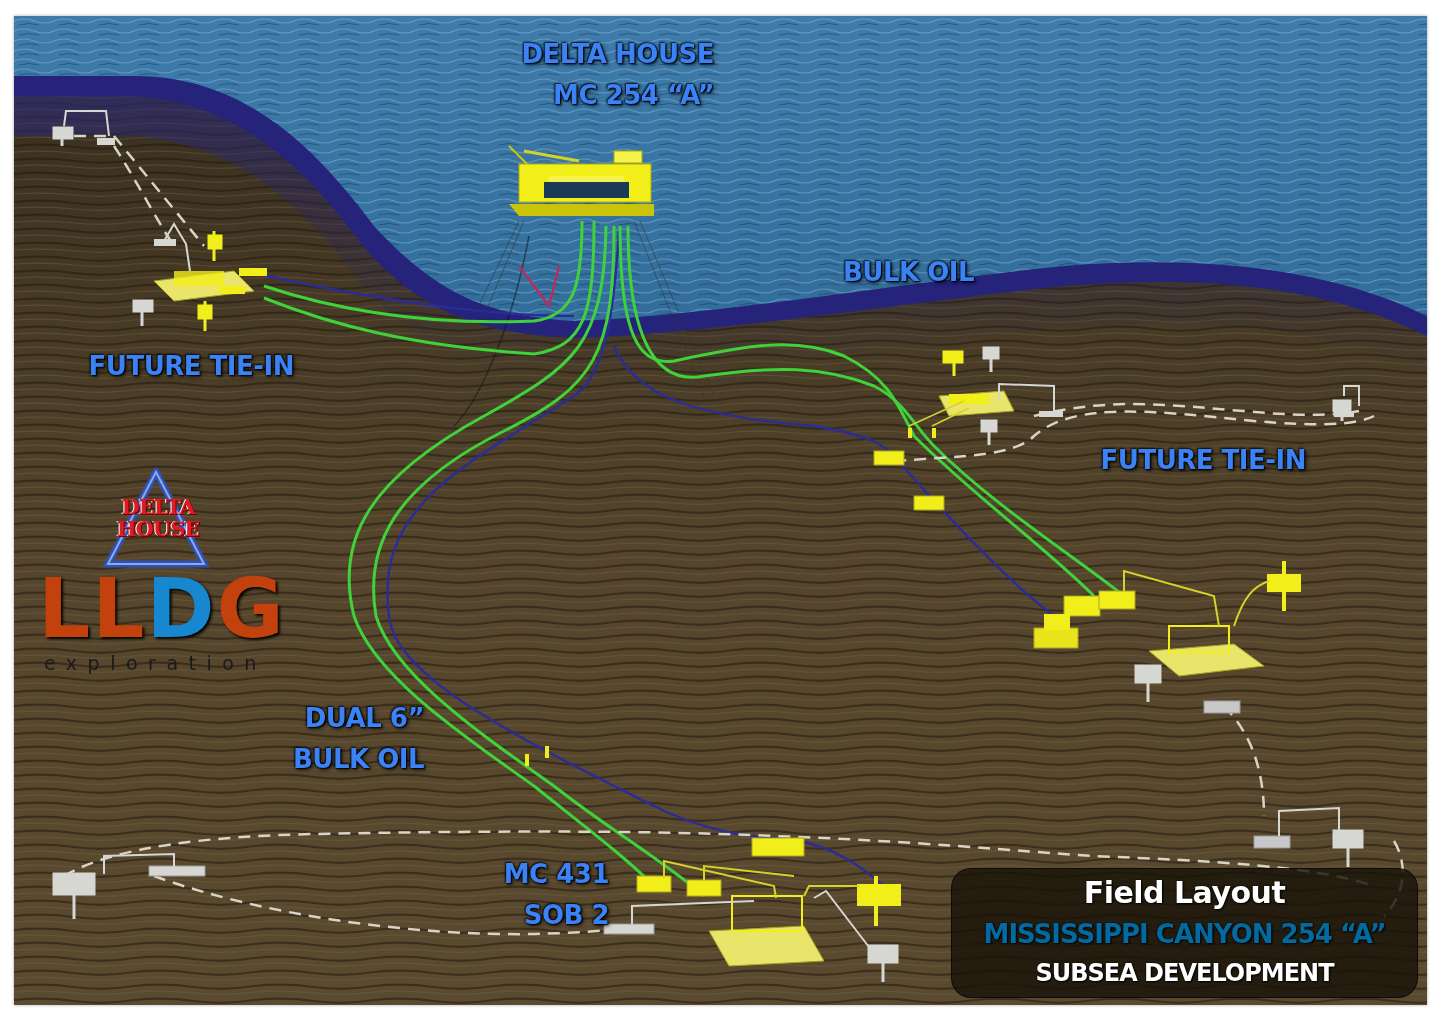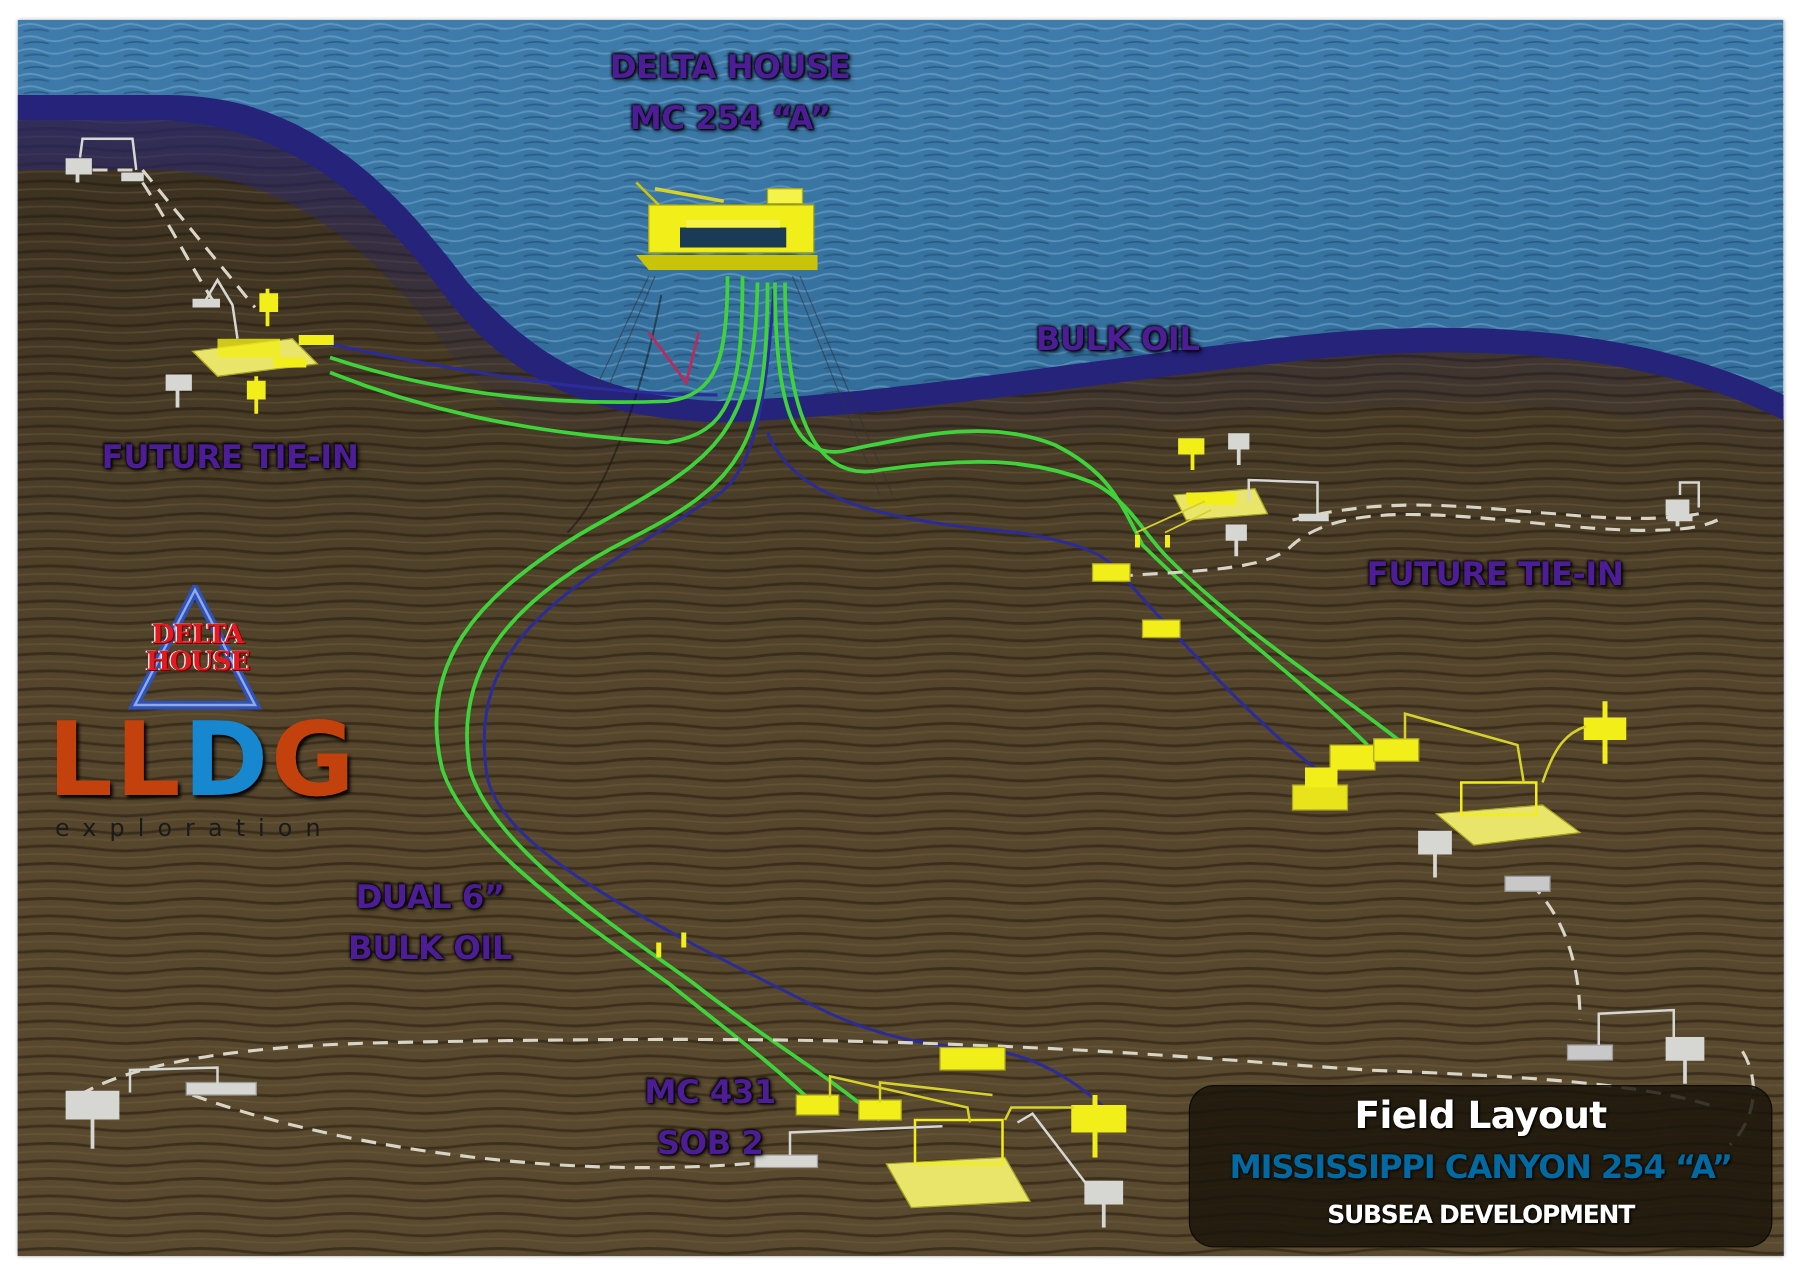--- a/index.html
+++ b/index.html
@@ -1,29 +1,29 @@
 <!DOCTYPE html>
 <html><head>
 <meta charset="utf-8">
 <style>
   html, body { margin:0; padding:0; background:#ffffff; }
   body { width:1440px; height:1024px; position:relative; overflow:hidden; font-family:"DejaVu Sans", sans-serif; }
   #frame { position:absolute; left:14px; top:16px; width:1413px; height:989px; overflow:hidden; box-shadow:0 0 3px rgba(0,0,0,0.35); }
   #scene { position:absolute; left:0; top:0; }
-  .lbl { position:absolute; color:#4c1d95; font-family:"DejaVu Sans", sans-serif; font-weight:bold; text-align:center;
+  .lbl { position:absolute; color:#3b82f6; font-family:"DejaVu Sans", sans-serif; font-weight:bold; text-align:right;
          text-shadow: 0 0 2px #000, 1px 1px 2px #000, -1px -1px 2px rgba(0,0,0,0.7), 2px 2px 4px rgba(0,0,0,0.6);
          white-space:nowrap; letter-spacing:-0.5px; line-height:41px; font-size:26px; }
   .lbl div { display:block; }
   #field-box { position:absolute; left:937px; top:852px; width:465px; height:128px; background:rgba(25,20,8,0.82);
                border-radius:20px; border:1px solid rgba(0,0,0,0.6); }
   #field-box .t1 { position:absolute; left:0; right:0; top:6px; text-align:center; color:#fff; font-weight:bold; font-size:30px;
                    text-shadow:0 0 2px #000, 1px 1px 2px #000; letter-spacing:-0.5px; }
   #field-box .t2 { position:absolute; left:0; right:0; top:50px; text-align:center; color:#0369a1; font-size:26px; font-weight:bold;
                    text-shadow:0 0 2px #000, 1px 1px 2px #000; letter-spacing:-1px; }
-  #field-box .t3 { position:absolute; left:0; right:0; top:90px; text-align:center; color:#fff; font-size:20px; font-weight:bold;
+  #field-box .t3 { position:absolute; left:0; right:0; top:90px; text-align:center; color:#fff; font-size:24px; font-weight:bold;
                    text-shadow:0 0 2px #000, 1px 1px 2px #000; letter-spacing:-1px; }
   #logo { position:absolute; left:12px; top:452px; width:260px; height:210px; }
   #logo .delta-text { position:absolute; left:82px; top:28px; width:100px; text-align:center; color:#e01b22; font-family:"DejaVu Serif", serif;
                       font-weight:bold; font-size:21px; line-height:22px; letter-spacing:-1px; text-shadow:1px 1px 0 #7a0000, -1px 0 0 #fff; }
   #logo .lldg { position:absolute; left:12px; top:100px; font-family:"DejaVu Sans", sans-serif; font-weight:bold; font-size:82px;
                 letter-spacing:2px; line-height:82px; }
   #logo .lldg .g { color:#c2410c; text-shadow:2px 2px 3px #000; }
   #logo .lldg .d { color:#1787d0; text-shadow:2px 2px 3px #000; }
   #logo .expl { position:absolute; left:18px; top:184px; color:#1a1a1a; font-size:19px; letter-spacing:10.5px; font-family:"DejaVu Sans", sans-serif; }
 </style>
@@ -205,21 +205,21 @@
   <div class="lbl" style="left:1072px;top:424px;width:220px;">
     <div>FUTURE TIE-IN</div>
   </div>
 
   <div class="lbl" style="left:250px;top:682px;width:160px;">
     <div>DUAL 6”</div>
     <div>BULK OIL</div>
   </div>
 
 
-  <div class="lbl" style="left:484px;top:838px;width:140px;">
+  <div class="lbl" style="left:455px;top:838px;width:140px;">
     <div>MC 431</div>
     <div>SOB 2</div>
   </div>
 
   <div id="field-box">
     <div class="t1">Field Layout</div>
     <div class="t2">MISSISSIPPI CANYON 254 “A”</div>
     <div class="t3">SUBSEA DEVELOPMENT</div>
   </div>
 

